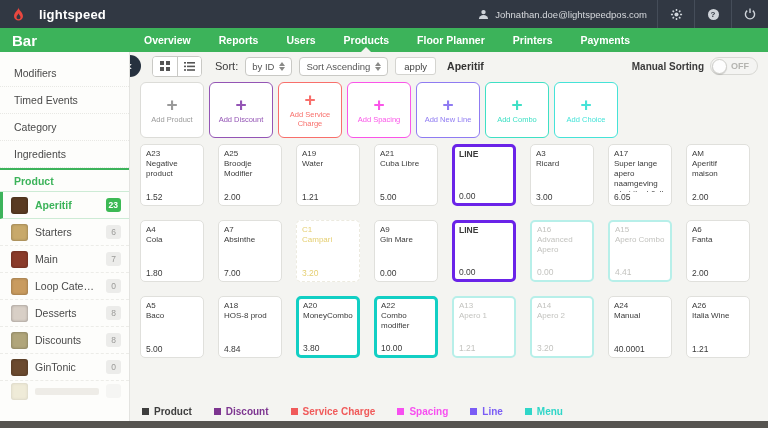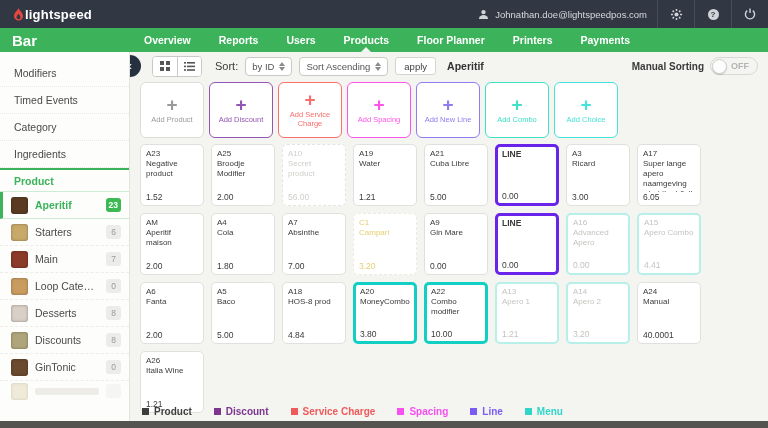--- a/index.html
+++ b/index.html
@@ -2,21 +2,21 @@
 <html><head>
 <meta charset="utf-8">
 <style>
   * { margin:0; padding:0; box-sizing:border-box; }
   html,body { width:768px; height:428px; overflow:hidden; }
   body { font-family:"Liberation Sans", sans-serif; background:#f4f4f1; }
   .app { position:relative; width:768px; height:428px; overflow:hidden; }
 
   
   .topbar { height:28px; background:#313843; display:flex; align-items:center; justify-content:space-between; padding:0 10px 0 12px; }
-  .logo { display:flex; align-items:center; gap:0; }
+  .logo { display:flex; align-items:center; gap:14px; }
   .logo-text { color:#fff; font-size:13px; font-weight:bold; letter-spacing:.2px; }
   .topbar-right { display:flex; align-items:center; height:28px; }
   .topbar-sep { width:1px; height:28px; background:#454d59; margin:0 10px; }
   .user-box { display:flex; align-items:center; gap:6px; color:#d7dade; font-size:9.5px; }
   .top-icon { color:#cfd4da; display:flex; align-items:center; justify-content:center; width:16px; height:16px; cursor:pointer; }
   .help-circle { width:11px; height:11px; border-radius:50%; background:#cfd4da; color:#313843; font-size:8px; font-weight:bold; display:flex; align-items:center; justify-content:center; }
 
   
   .navbar { height:24px; background:#3cb35a; display:flex; align-items:center; }
   .nav-location { width:130px; padding-left:12px; color:#fff; font-size:15px; font-weight:bold; }
@@ -63,21 +63,21 @@
   .knob { width:15px; height:15px; border-radius:50%; background:#fdfdfd; border:1px solid #cfcfcb; box-shadow:0 1px 1px rgba(0,0,0,.15); }
   .toggle-text { font-size:9px; font-weight:bold; color:#b4b4b0; padding:0 7px 0 4px; }
 
   
   .cards-wrap { padding:2px 8px 0 10px; }
   .add-row { display:flex; gap:5px; margin-bottom:6px; }
   .add-card { width:64px; height:56px; background:#fff; border:1px solid; border-radius:6px; display:flex; flex-direction:column; align-items:center; justify-content:center; gap:2px; cursor:pointer; }
   .add-plus { font-size:19px; font-weight:bold; line-height:16px; }
   .add-label { font-size:7.5px; text-align:center; line-height:1.2; padding:0 2px; }
 
-  .grid { display:flex; flex-wrap:wrap; gap:7px; }
+  .grid { display:flex; flex-wrap:wrap; gap:14px; }
   .card { width:64px; height:62px; background:#fff; border:1px solid #e0e0dc; border-radius:5px; padding:4px 5px 3px 5px; display:flex; flex-direction:column; cursor:pointer; color:#3a3a3a; }
   .card-id { font-size:8px; line-height:1.25; }
   .card-name { font-size:8px; line-height:1.25; overflow:hidden; }
   .card-price { font-size:8.5px; margin-top:auto; }
   .card.faded { border-style:dashed; border-color:#e4e4e0; color:#cfcfcb; }
   .card.campari { border-style:dashed; border-color:#eceadf; color:#e5cf72; }
   .card.line { border:3px solid #6a23e8; padding:2px 4px; }
   .card.line .card-id { font-size:8.5px; font-weight:bold; }
   .card.combo { border:3px solid #12cfc4; padding:2px 4px; }
   .card.combo-faded { border:2px solid #b7efe9; color:#c3c3bf; padding:3px 5px; }
@@ -328,25 +328,20 @@
         <div class="card normal">
               <span class="card-id">A23</span>
               <span class="card-name">Negative product</span>
               <span class="card-price">1.52</span>
             </div>
             <div class="card normal">
               <span class="card-id">A25</span>
               <span class="card-name">Broodje Modifier</span>
               <span class="card-price">2.00</span>
             </div>
-            <div class="card faded">
-              <span class="card-id">A10</span>
-              <span class="card-name">Secret product</span>
-              <span class="card-price">56.00</span>
-            </div>
             <div class="card normal">
               <span class="card-id">A19</span>
               <span class="card-name">Water</span>
               <span class="card-price">1.21</span>
             </div>
             <div class="card normal">
               <span class="card-id">A21</span>
               <span class="card-name">Cuba Libre</span>
               <span class="card-price">5.00</span>
             </div>

